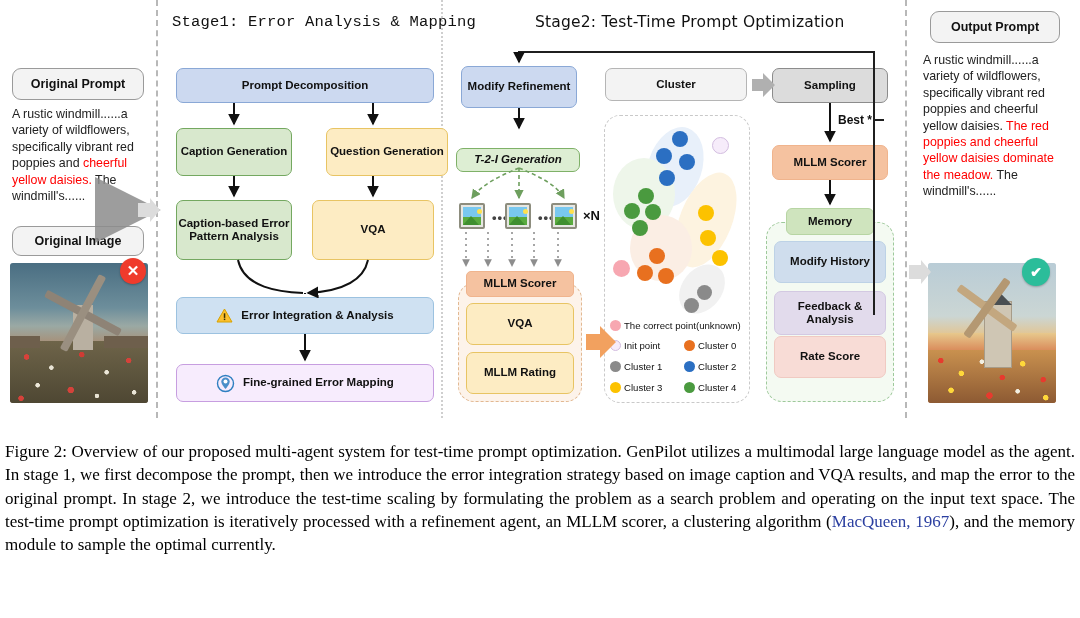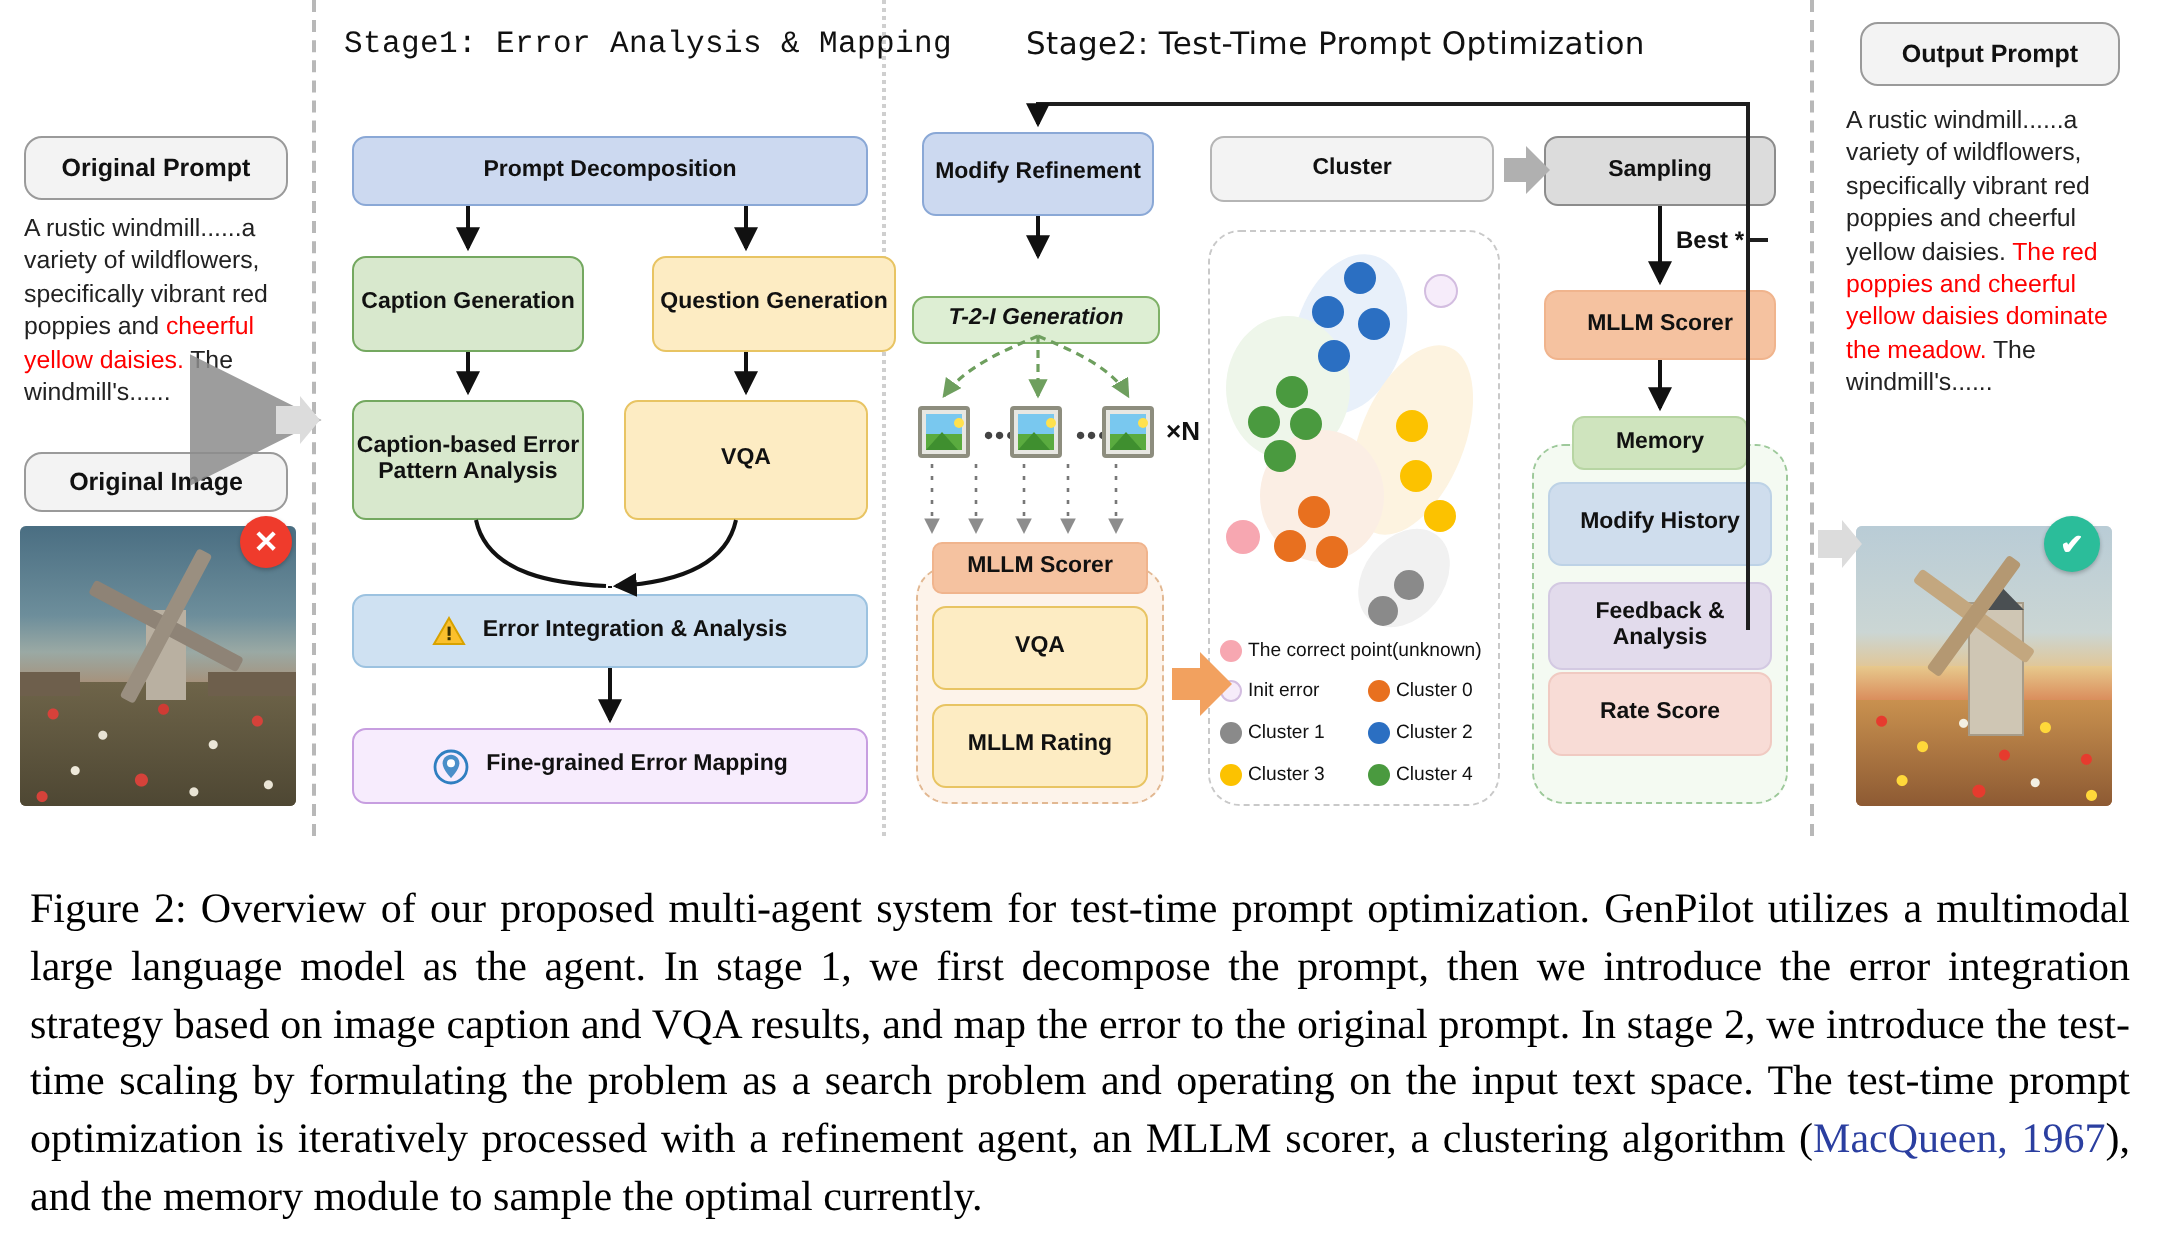--- a/index.html
+++ b/index.html
@@ -95,43 +95,43 @@
   .legend-dot { width: 11px; height: 11px; border-radius: 50%; flex: 0 0 auto; }
 
   .lbl { position: absolute; font-weight: bold; font-size: 12px; color: #111; white-space: nowrap; }
   .ell { position: absolute; font-weight: bold; font-size: 13px; color: #444; letter-spacing: 1px; }
 
   
   #caption {
     position: absolute;
     left: 0; top: 440px; width: 1080px;
     font-family: "Liberation Serif", serif;
-    font-size: 21px;
+    font-size: 17px;
     line-height: 1.37;
     color: #000;
     text-align: justify;
-    padding: 0 15px;
+    padding: 0 5px;
   }
   #caption .cite { color: #2b3fa0; }
 
   svg.ov { position: absolute; left: 0; top: 0; width: 1080px; height: 418px; pointer-events: none; overflow: visible; }
 </style>
 </head>
 <body>
 
 <div id="root">
 
   <div id="figure">
 
     <div class="vdiv" style="left:156px; height:418px;"></div>
     <div class="vdot" style="left:441px; height:418px;"></div>
     <div class="vdiv" style="left:905px; height:418px;"></div>
 
     <div class="stage-title" style="left:172px; top:13px;font-family:Liberation Mono, monospace;">Stage1: Error Analysis &amp; Mapping</div>
-    <div class="stage-title" style="left:513px; top:13px;">Stage2: Test-Time Prompt Optimization</div>
+    <div class="stage-title" style="left:535px; top:13px;">Stage2: Test-Time Prompt Optimization</div>
 
     <div class="chip" style="left:12px; top:68px; width:132px; height:32px;">Original Prompt</div>
 
     <div class="ptext" style="left:12px; top:106px; width:142px;">
       <span>A rustic windmill......a variety of wildflowers, specifically vibrant red poppies and </span><span class="hl">cheerful yellow daisies.</span><span> The windmill's......</span>
     </div>
 
     <div class="chip" style="left:12px; top:226px; width:132px; height:30px;">Original Image</div>
 
     <div class="thumb" style="left:10px; top:263px; width:138px; height:140px;">
@@ -254,21 +254,21 @@
     <div class="dot" style="left:697px;top:285px;width:15px;height:15px;background:#8a8a8a;"></div>
     <div class="dot" style="left:684px;top:298px;width:15px;height:15px;background:#8a8a8a;"></div>
 
     <div class="legend" style="left:606px; top:320px; width:146px; height:80px;">
       <div class="legend-row" style="left:4px; top:0px;">
         <span class="legend-dot" style="background:#f7a7b1;"></span>
         <span>The correct point(unknown)</span>
       </div>
       <div class="legend-row" style="left:4px; top:20px;">
         <span class="legend-dot" style="background:#f6ecfa;border:1px solid #d3bde0;"></span>
-        <span>Init error</span>
+        <span>Init point</span>
       </div>
       <div class="legend-row" style="left:78px; top:20px;">
         <span class="legend-dot" style="background:#e8701f;"></span>
         <span>Cluster 0</span>
       </div>
       <div class="legend-row" style="left:4px; top:41px;">
         <span class="legend-dot" style="background:#8a8a8a;"></span>
         <span>Cluster 1</span>
       </div>
       <div class="legend-row" style="left:78px; top:41px;">

